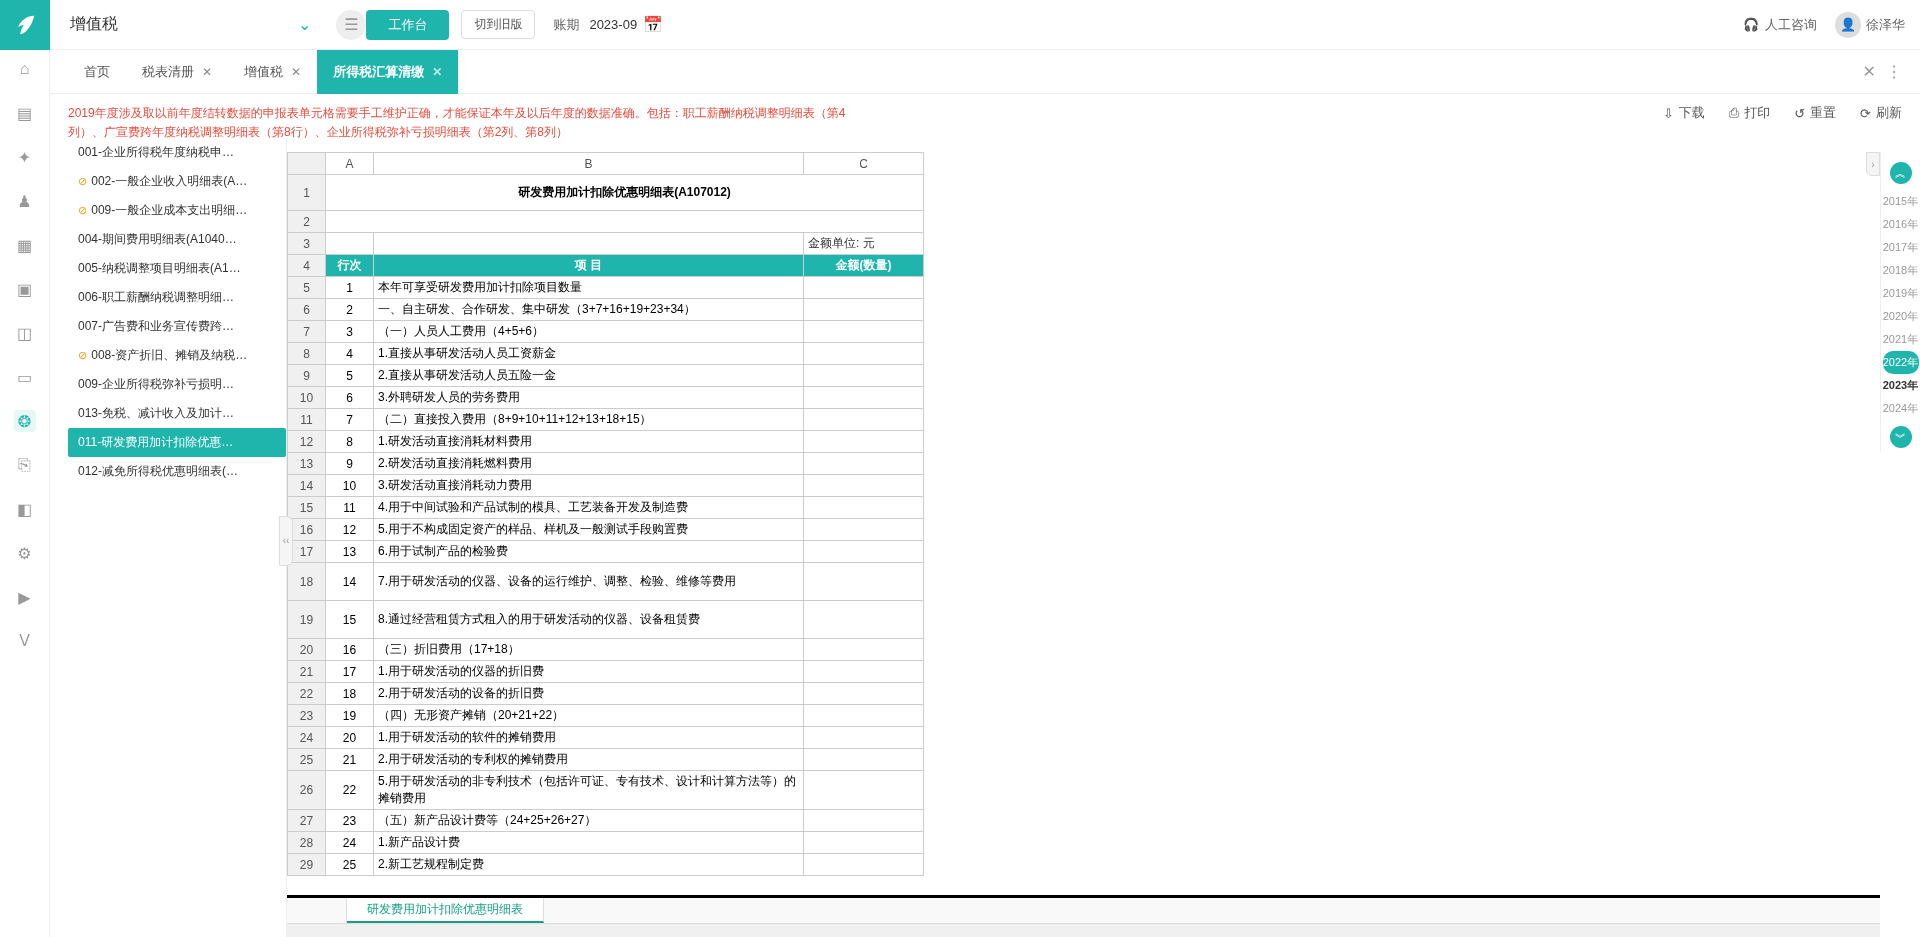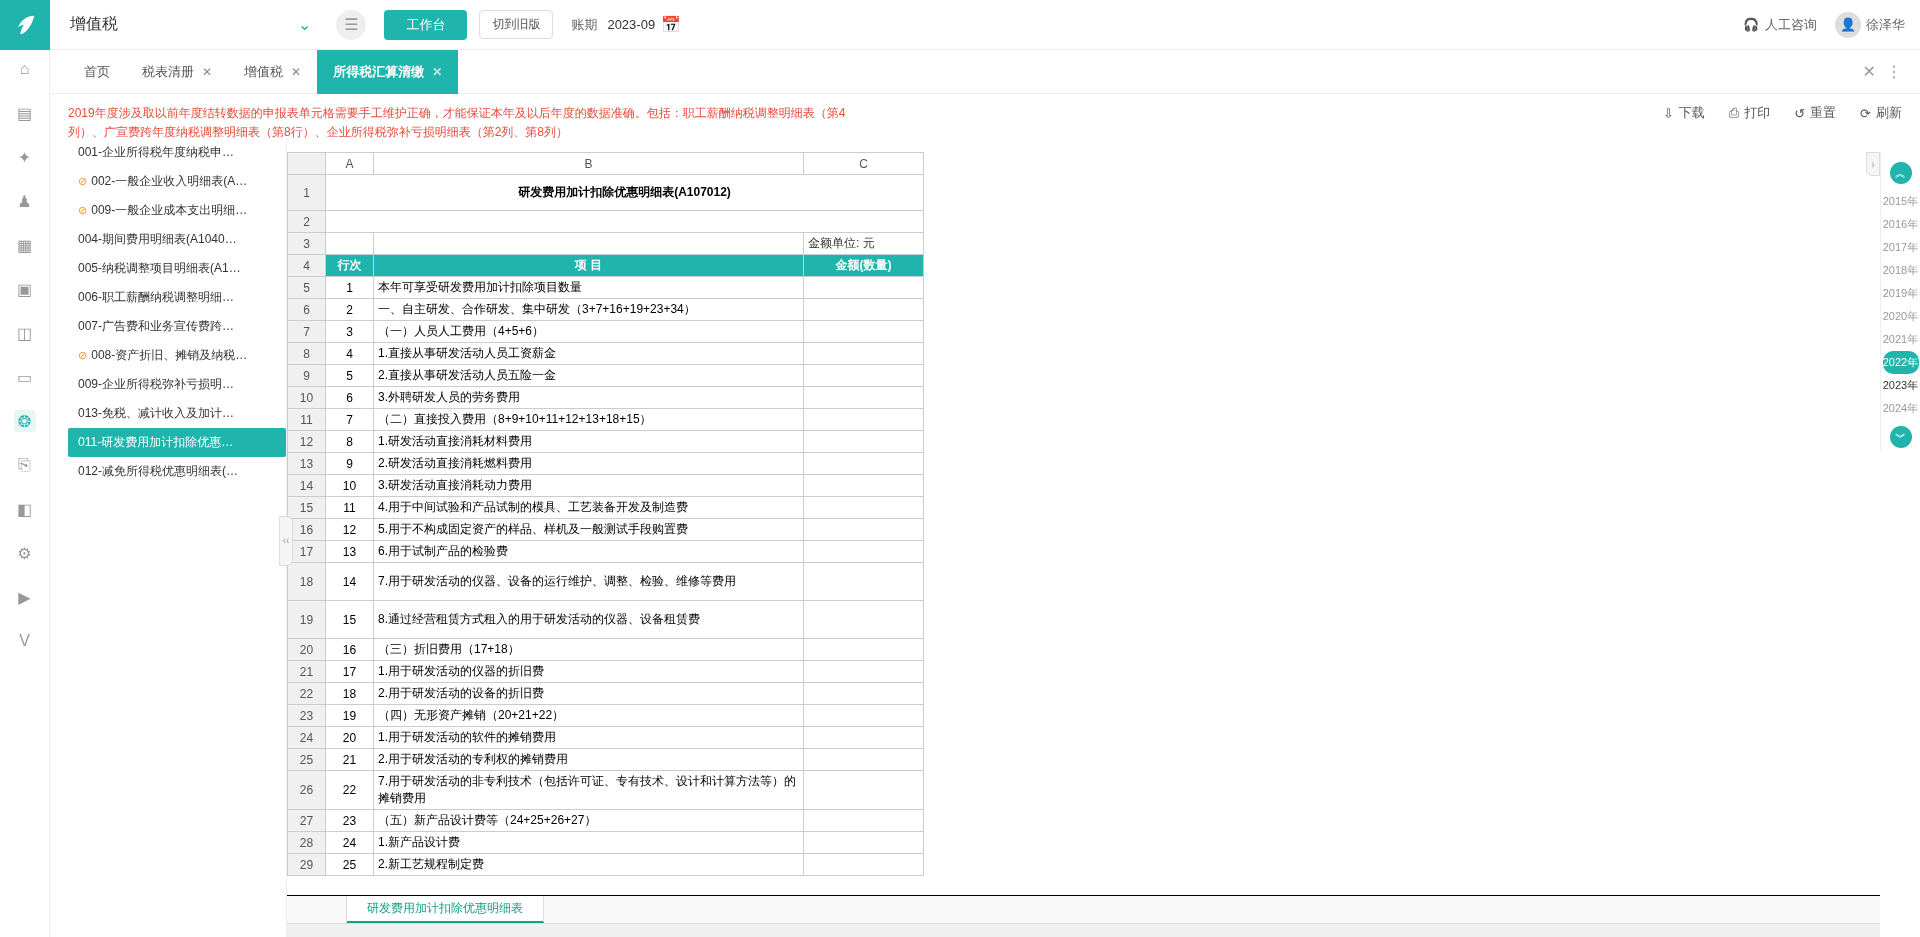--- a/index.html
+++ b/index.html
@@ -5,21 +5,21 @@
 * { margin: 0; padding: 0; box-sizing: border-box; font-family: "Microsoft YaHei", -apple-system, sans-serif; }
 body { background: #f5f5f5; overflow: hidden; width: 1920px; height: 937px; }
 
 
 .top-header { height: 50px; background: #fff; border-bottom: 1px solid #eee; display: flex; align-items: center; padding: 0 15px; }
 .logo-area { width: 50px; height: 50px; background: #1fb5ac; display: flex; align-items: center; justify-content: center; position: absolute; left: 0; top: 0; }
 .logo-area svg { width: 28px; height: 28px; fill: #fff; }
 .dropdown-title { margin-left: 55px; display: flex; align-items: center; font-size: 16px; color: #333; cursor: pointer; }
 .dropdown-title .chev { margin-left: 180px; color: #1fb5ac; }
 .top-btn-circle { width: 30px; height: 30px; border-radius: 50%; background: #eee; display: flex; align-items: center; justify-content: center; margin-left: 25px; color: #999; cursor: pointer; }
-.workspace-btn { background: #1fb5ac; color: #fff; border: none; padding: 6px 22px; border-radius: 4px; margin-left: 18px; font-size: 13px; cursor: pointer; }
+.workspace-btn { background: #1fb5ac; color: #fff; border: none; padding: 6px 22px; border-radius: 4px; font-size: 13px; cursor: pointer; }
 .switch-old-btn { border: 1px solid #ddd; background: #fff; padding: 5px 12px; border-radius: 4px; margin-left: 12px; font-size: 12px; cursor: pointer; color: #555; }
 .period-label { margin-left: 18px; font-size: 13px; color: #666; }
 .period-value { margin-left: 10px; font-size: 13px; color: #333; }
 .period-icon { margin-left: 6px; color: #1fb5ac; cursor: pointer; }
 .top-right { margin-left: auto; display: flex; align-items: center; gap: 18px; font-size: 13px; color: #666; }
 .top-right .link { display: flex; align-items: center; gap: 5px; cursor: pointer; }
 .avatar { width: 26px; height: 26px; border-radius: 50%; background: #ddd; display:flex; align-items:center; justify-content:center; }
 
 
 .left-nav { position: absolute; left: 0; top: 50px; bottom: 0; width: 50px; background: #fff; border-right: 1px solid #eee; display: flex; flex-direction: column; align-items: center; padding-top: 8px; gap: 22px; }
@@ -60,30 +60,30 @@
 .title-cell { text-align: center; font-size: 15px; font-weight: bold; height: 36px !important; }
 .unit-cell { text-align: left; color: #333; }
 .teal-header { background: #1fb5ac !important; color: #fff; text-align: center; font-weight: bold; }
 .col-rownum { width: 48px; }
 .col-item { width: 430px; }
 .col-amount { width: 120px; }
 .item-cell { text-align: left; }
 .rownum-cell { text-align: center; }
 
 
-.sheet-tabs { height: 28px; border-top: 1px solid #000000; display: flex; align-items: center; background: #f9f9f9; }
+.sheet-tabs { height: 28px; border-top: 3px solid #000000; display: flex; align-items: center; background: #f9f9f9; }
 .sheet-tab { padding: 0 20px; height: 100%; display: flex; align-items: center; font-size: 12px; border-right: 1px solid #ddd; cursor: pointer; }
 .sheet-tab.active { color: #16a085; border-bottom: 2px solid #16a085; background: #fff; }
 .hscroll { height: 14px; border-top: 1px solid #ddd; background: #f0f0f0; }
 
 
 .year-panel { position: absolute; right: 0; top: 58px; width: 40px; background: #fff; border-left: 1px solid #eee; padding-top: 6px; display: flex; flex-direction: column; align-items: center; gap: 2px; }
 .year-btn { width: 36px; padding: 4px 0; text-align: center; font-size: 11px; color: #999; cursor: pointer; border-radius: 10px; }
 .year-btn.active { background: #1fb5ac; color: #fff; }
-.year-btn.current { color: #333; font-weight: normal; }
+.year-btn.current { color: #333; font-weight: bold; }
 .year-arrow { width: 22px; height: 22px; border-radius: 50%; background: #1fb5ac; color: #fff; display: flex; align-items: center; justify-content: center; font-size: 11px; margin: 4px 0; cursor: pointer; }
 
 
 .right-expand { position: absolute; right: 40px; top: 58px; width: 14px; height: 24px; background: #f5f5f5; border: 1px solid #ddd; display:flex; align-items:center; justify-content:center; font-size:10px; color:#999; cursor:pointer; border-radius: 0 0 0 6px;}
 </style>
 </head>
 <body>
 
 <div class="top-header">
   <div class="logo-area">
@@ -384,21 +384,21 @@
             </tr>
             <tr>
               <td class="row-header">25</td>
               <td class="rownum-cell">21</td>
               <td class="item-cell">2.用于研发活动的专利权的摊销费用</td>
               <td></td>
             </tr>
             <tr>
               <td class="row-header">26</td>
               <td class="rownum-cell">22</td>
-              <td class="item-cell" style="height: 38px;">7.用于研发活动的非专利技术（包括许可证、专有技术、设计和计算方法等）的摊销费用</td>
+              <td class="item-cell" style="height: 38px;">5.用于研发活动的非专利技术（包括许可证、专有技术、设计和计算方法等）的摊销费用</td>
               <td></td>
             </tr>
             <tr>
               <td class="row-header">27</td>
               <td class="rownum-cell">23</td>
               <td class="item-cell">（五）新产品设计费等（24+25+26+27）</td>
               <td></td>
             </tr>
             <tr>
               <td class="row-header">28</td>

